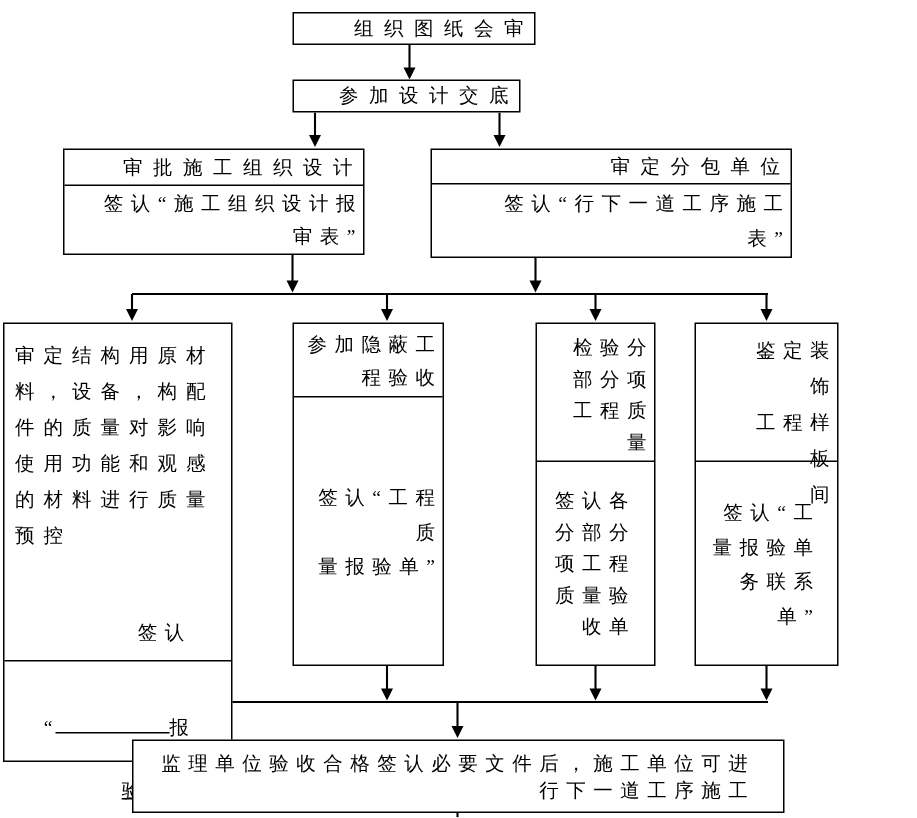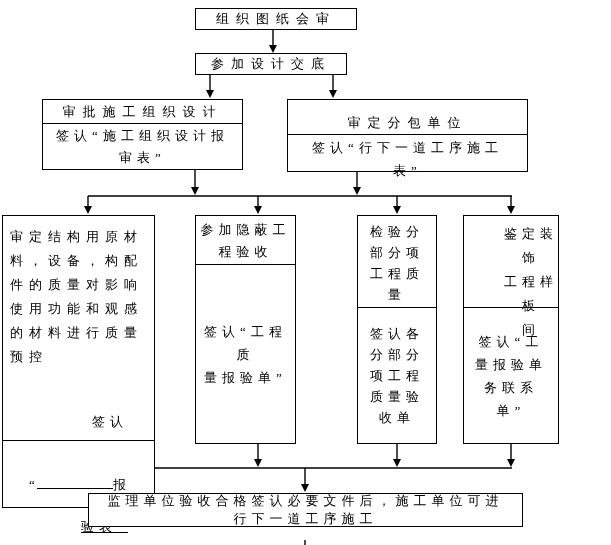--- a/index.html
+++ b/index.html
@@ -3,21 +3,21 @@
 <meta charset="utf-8">
 <style>
   html,body{margin:0;padding:0;background:#ffffff;}
   #canvas{
     position:relative;width:611px;height:545px;background:#ffffff;overflow:hidden;
     font-family:"Liberation Serif","DejaVu Serif",serif;
     color:#000;
   }
   .node{
     position:absolute;box-sizing:border-box;border:1px solid #000;background:#fff;
-    font-size:13px;text-align:center;
+    font-size:13px;text-align:right;
   }
   .txt{white-space:pre-line;letter-spacing:5px;}
   .ttl{box-sizing:border-box;border-bottom:1px solid #000;letter-spacing:7px;}
   .single{letter-spacing:7px;}
   .upper{box-sizing:border-box;white-space:pre-line;}
   .lower{
     position:absolute;left:0;right:0;bottom:0;box-sizing:border-box;
     border-top:1px solid #000;display:flex;align-items:center;justify-content:center;
     white-space:pre-line;
   }
@@ -103,21 +103,21 @@
 
   <div class="node" style="left:42px;top:99px;width:201px;height:71px;">
     <div class="ttl" style="height:24px;line-height:23px;">审批施工组织设计</div>
     <div class="txt" style="line-height:22px;padding-top:1px;">签认“施工组织设计报
 审表”</div>
   </div>
 
   <div class="node single" style="left:195px;top:53px;width:152px;height:22px;line-height:20px;">参加设计交底</div>
 
   <div class="node" style="left:287px;top:99px;width:241px;height:73px;">
-    <div class="ttl" style="height:23px;line-height:22px;margin-top:12px;">审定分包单位</div>
+    <div class="ttl" style="height:23px;line-height:22px;">审定分包单位</div>
     <div class="txt" style="line-height:23px;padding-top:1px;">签认“行下一道工序施工
 表”</div>
   </div>
 
   <div class="node" style="left:2px;top:215px;width:153px;height:293px;text-align:left;">
     <div class="upper txt" style="height:162px;padding:9px 5px 0 7px;line-height:24px;letter-spacing:6px;">审定结构用原材
 料，设备，构配
 件的质量对影响
 使用功能和观感
 的材料进行质量
@@ -155,18 +155,18 @@
   <div class="node" style="left:463px;top:215px;width:96px;height:229px;padding-left:40px;">
     <div class="upper txt" style="height:93px;padding-top:6px;line-height:24px;">鉴定装饰
 工程样板
 间</div>
     <div class="lower txt" style="height:136px;line-height:23px;">签认“工
 量报验单
 务联系
 单”</div>
   </div>
 
-  <div class="node" style="left:88px;top:493px;width:435px;height:34px;display:flex;align-items:center;justify-content:center;">
+  <div class="node" style="left:88px;top:493px;width:435px;height:49px;display:flex;align-items:center;justify-content:center;">
     <div class="txt" style="line-height:18px;">监理单位验收合格签认必要文件后，施工单位可进
 行下一道工序施工</div>
   </div>
 
 </div>
 
 </body></html>

